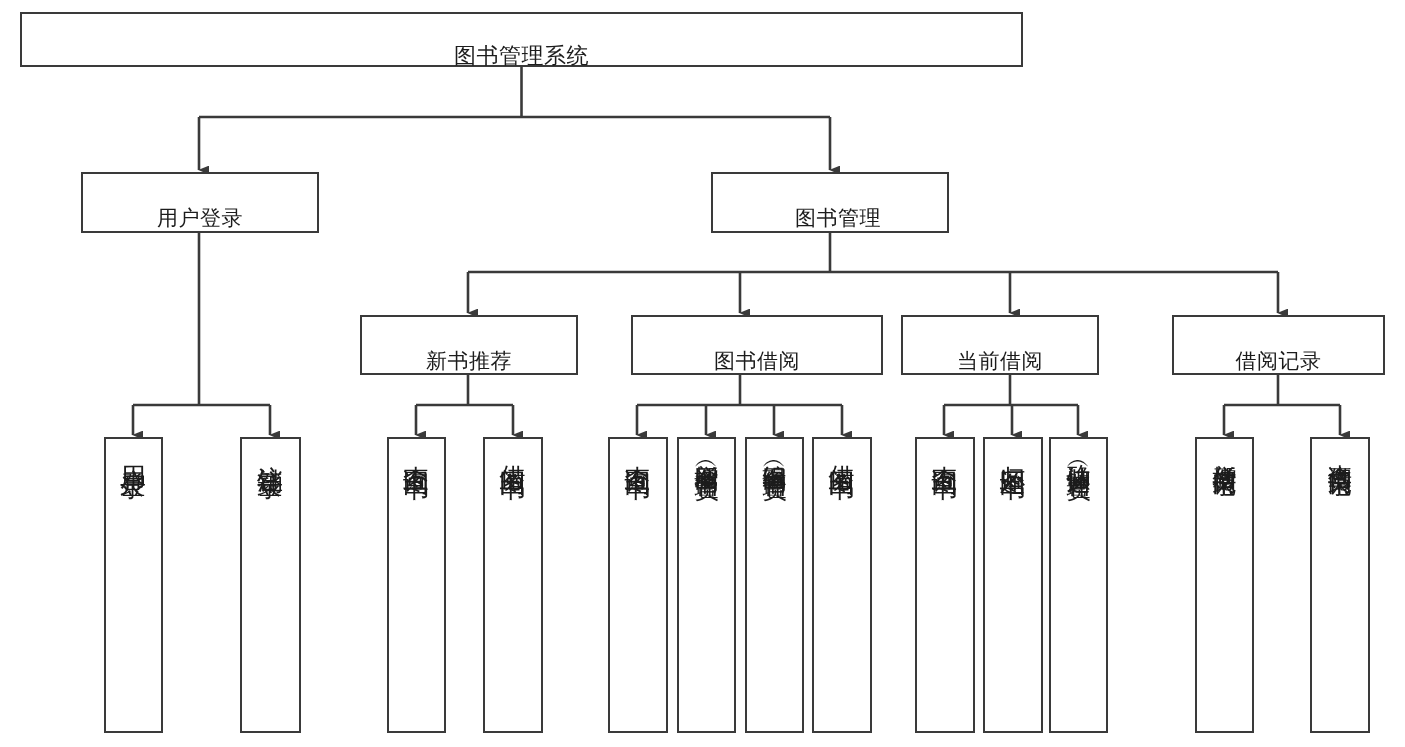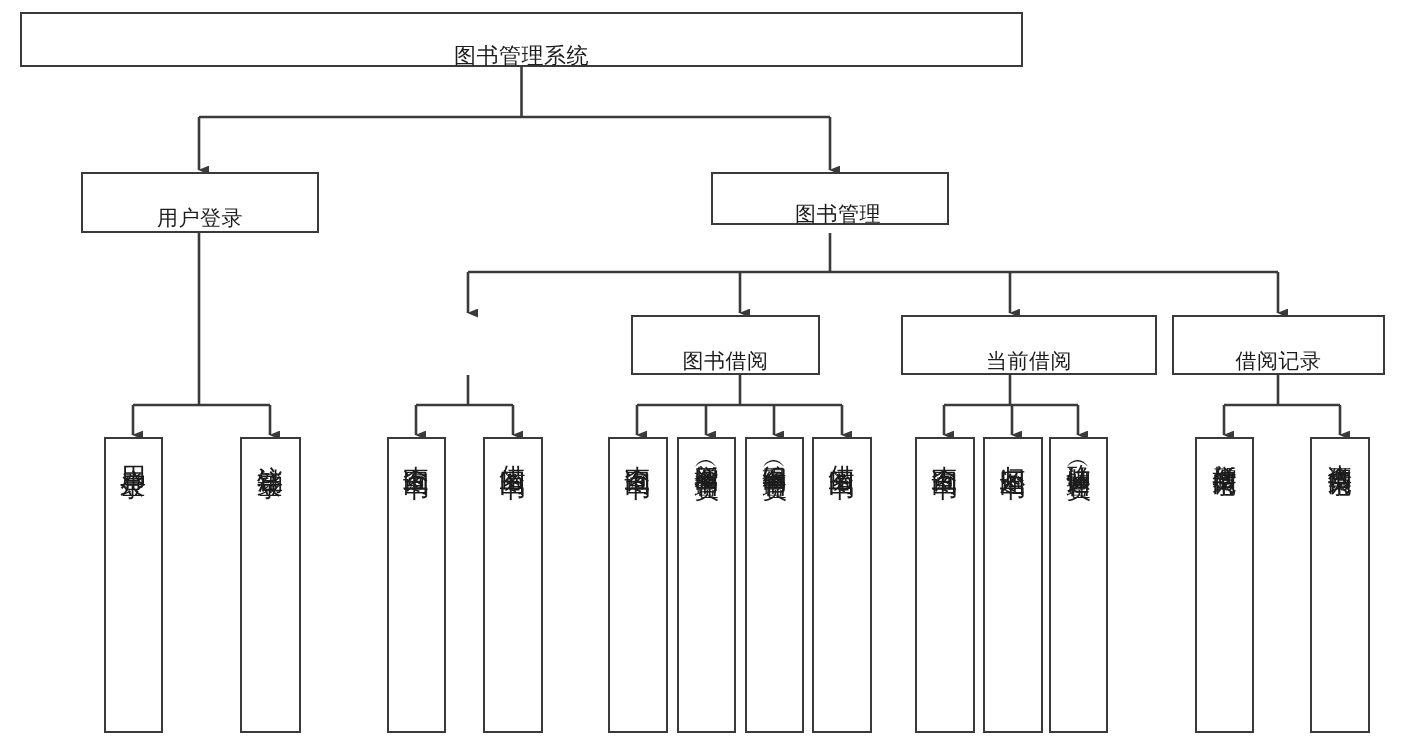--- a/index.html
+++ b/index.html
@@ -130,28 +130,31 @@
     </g>
   </svg>
 
   <div class="node horiz" id="root-node" style="left:20px; top:12px; width:1003px; height:55px;">
     <span class="label">图书管理系统</span>
   </div>
 
   <div class="node horiz" style="left:81px; top:172px; width:238px; height:61px;">
     <span class="label">用户登录</span>
   </div>
-  <div class="node horiz" style="left:711px; top:172px; width:238px; height:53px;padding-left:16px;">
+  <div class="node horiz" style="left:711px; top:172px; width:238px; height:61px;padding-left:16px;">
     <span class="label">图书管理</span>
   </div>
 
-  <div class="node horiz" style="left:631px; top:315px; width:189px; height:60px;">
+  <div class="node horiz" style="left:360px; top:315px; width:218px; height:60px;">
+    <span class="label">新书推荐</span>
+  </div>
+  <div class="node horiz" style="left:631px; top:315px; width:252px; height:60px;">
     <span class="label">图书借阅</span>
   </div>
-  <div class="node horiz" style="left:901px; top:315px; width:256px; height:60px;">
+  <div class="node horiz" style="left:901px; top:315px; width:198px; height:60px;">
     <span class="label">当前借阅</span>
   </div>
   <div class="node horiz" style="left:1172px; top:315px; width:213px; height:60px;align-items:center;">
     <span class="label">借阅记录</span>
   </div>
 
   <div class="node vert" style="left:104px; top:437px; width:59px; height:296px;">
     <span class="label">用户登录</span>
   </div>
   <div class="node vert" style="left:240px; top:437px; width:61px; height:296px;">

